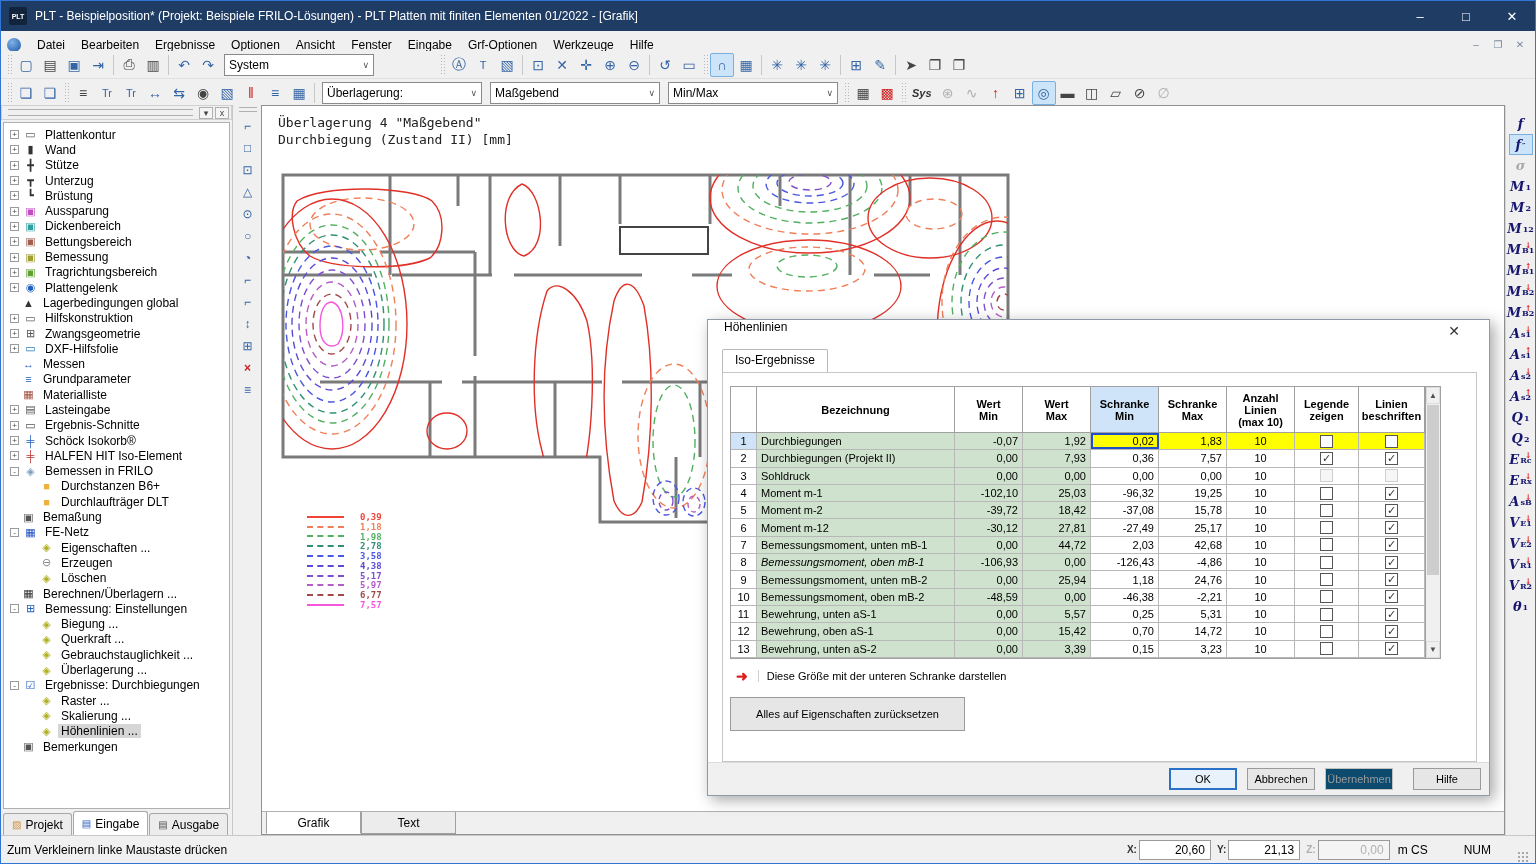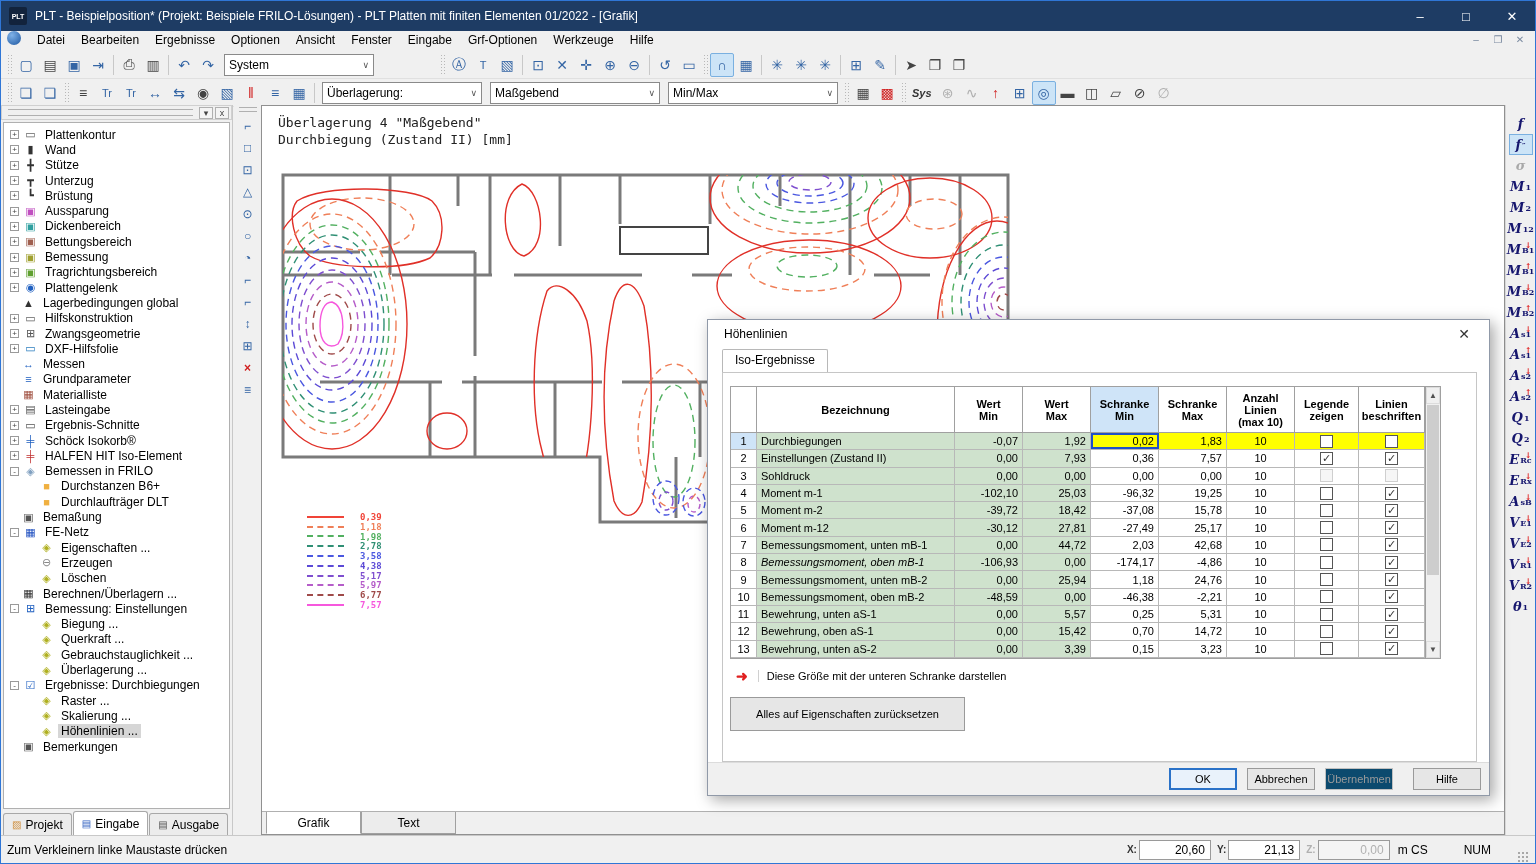--- a/index.html
+++ b/index.html
@@ -8,21 +8,21 @@
   #win { position:absolute; inset:0; border:1px solid #2f76d6; }
 
   
   #titlebar { position:absolute; left:0; top:0; right:0; height:30px; background:#1e3c64; color:#fff; display:flex; align-items:center; padding-left:8px; }
   #appicon { width:18px; height:18px; background:#12233c; color:#fff; font-size:7px; font-weight:bold; display:flex; align-items:center; justify-content:center; border-radius:2px; margin-right:8px; }
   #titletext { font-size:12px; white-space:nowrap; }
   #wincontrols { margin-left:auto; display:flex; height:100%; }
   .wbtn { width:46px; height:100%; display:flex; align-items:center; justify-content:center; color:#fff; font-size:13px; }
 
   
-  #menubar { position:absolute; left:0; top:30px; right:0; height:28px; background:#f0f0f0; display:flex; align-items:flex-start; border-bottom:1px solid #e2e2e2; }
+  #menubar { position:absolute; left:0; top:30px; right:0; height:28px; background:#f0f0f0; display:flex; align-items:center; border-bottom:1px solid #e2e2e2; }
   #menuicon { width:14px; height:14px; border-radius:50%; margin:0 8px 0 6px; background:radial-gradient(circle at 35% 30%, #7fb2e8, #1c56a0); }
   .menuitem { padding:2px 8px; white-space:nowrap; }
   #mdicontrols { margin-left:auto; display:flex; margin-right:4px; }
   .mdibtn { width:22px; height:16px; display:flex; align-items:center; justify-content:center; color:#7a8aa0; font-size:10px; border:1px solid transparent; }
 
   
   .tbrow { position:absolute; left:0; right:0; height:28px; background:#f0f0f0; display:flex; align-items:center; padding-left:4px; border-bottom:1px solid #e0e0e0; }
   #tb1 { top:50px; }
   #tb2 { top:78px; }
   .tbtn { width:24px; height:24px; display:flex; align-items:center; justify-content:center; font-size:14px; color:#3465a4; border:1px solid transparent; border-radius:2px; flex:0 0 auto; }
@@ -77,21 +77,21 @@
   
   #rightbar { position:absolute; right:0; top:104px; width:30px; bottom:28px; background:#f0f0f0; border-left:1px solid #d8d8d8; display:flex; flex-direction:column; align-items:center; padding-top:8px; }
   .rbtn { width:24px; height:21px; display:flex; align-items:center; justify-content:center; font-family:"DejaVu Serif",serif; font-style:italic; font-weight:bold; font-size:13px; color:#16166e; border:1px solid transparent; position:relative; flex:0 0 auto; }
   .rbtn.active { background:#cce4f7; border:1px solid #7ab0e0; }
   .rbtn.disabled { color:#a8a8a8; }
   .rbtn sub { font-size:8px; font-style:normal; margin-left:1px; }
   .rbtn .arr { position:absolute; right:0px; top:0px; color:#e02020; font-size:8px; font-style:normal; }
 
   
   #dialog { position:absolute; left:706px; top:318px; width:783px; height:477px; background:#fff; border:1px solid #9099a8; box-shadow:4px 4px 14px rgba(0,0,0,.35); }
-  #dlg-title { height:28px; display:flex; align-items:center; padding:0 10px 0 16px; font-size:12px; }
+  #dlg-title { height:28px; display:flex; padding:0 20px 0 16px; font-size:12px; }
   #dlg-close { margin-left:auto; width:30px; height:22px; display:flex; align-items:center; justify-content:center; font-size:14px; color:#333; }
   #dlg-tabs { height:24px; display:flex; padding-left:14px; }
   .dtab { padding:3px 12px; border:1px solid #b8b8b8; border-bottom:none; background:#fff; border-radius:2px 2px 0 0; position:relative; top:1px; font-size:12px; }
   #dlg-frame { position:absolute; left:14px; top:52px; width:755px; height:390px; background:#fff; border:1px solid #c6c6c6; }
   #dtable { position:absolute; left:7px; top:13px; width:711px; border:1px solid #a0a0a0; display:flex; }
   #dt-main { flex:1; }
   .dt-hrow { display:flex; height:46px; border-bottom:1px solid #a0a0a0; background:#fff; }
   .dt-hcell { border-right:1px solid #a0a0a0; display:flex; align-items:center; justify-content:center; text-align:center; font-weight:bold; font-size:11px; white-space:pre-line; line-height:12px; }
   .dt-row { display:flex; height:17.3px; border-bottom:1px solid #b8b8b8; }
   .dt-cell { border-right:1px solid #b8b8b8; font-size:11px; display:flex; align-items:center; padding:0 4px; overflow:hidden; white-space:nowrap; }
@@ -799,21 +799,21 @@
               <div class="dt-cell ct yellow" style="width: 68px;">10</div>
               <div class="dt-cell ct yellow" style="width: 64px;">
                 <span class="cb"></span>
               </div>
               <div class="dt-cell ct yellow" style="width: 66px;">
                 <span class="cb"></span>
               </div>
             </div>
             <div class="dt-row">
               <div class="dt-cell num" style="width: 26px;">2</div>
-              <div class="dt-cell green" style="width: 198px;">Einstellungen (Zustand II)</div>
+              <div class="dt-cell green" style="width: 198px;">Durchbiegungen (Projekt II)</div>
               <div class="dt-cell green rt" style="width: 68px;">0,00</div>
               <div class="dt-cell green rt" style="width: 68px;">7,93</div>
               <div class="dt-cell rt" style="width: 68px;">0,36</div>
               <div class="dt-cell rt" style="width: 68px;">7,57</div>
               <div class="dt-cell ct" style="width: 68px;">10</div>
               <div class="dt-cell ct" style="width: 64px;">
                 <span class="cb">✓</span>
               </div>
               <div class="dt-cell ct" style="width: 66px;">
                 <span class="cb">✓</span>
@@ -892,21 +892,21 @@
               </div>
               <div class="dt-cell ct" style="width: 66px;">
                 <span class="cb">✓</span>
               </div>
             </div>
             <div class="dt-row">
               <div class="dt-cell num" style="width: 26px;">8</div>
               <div class="dt-cell green" style="width: 198px; font-style: italic;">Bemessungsmoment, oben mB-1</div>
               <div class="dt-cell green rt" style="width: 68px;">-106,93</div>
               <div class="dt-cell green rt" style="width: 68px;">0,00</div>
-              <div class="dt-cell rt" style="width: 68px;">-174,17</div>
+              <div class="dt-cell rt" style="width: 68px;">-126,43</div>
               <div class="dt-cell rt" style="width: 68px;">-4,86</div>
               <div class="dt-cell ct" style="width: 68px;">10</div>
               <div class="dt-cell ct" style="width: 64px;">
                 <span class="cb"></span>
               </div>
               <div class="dt-cell ct" style="width: 66px;">
                 <span class="cb">✓</span>
               </div>
             </div>
             <div class="dt-row">

